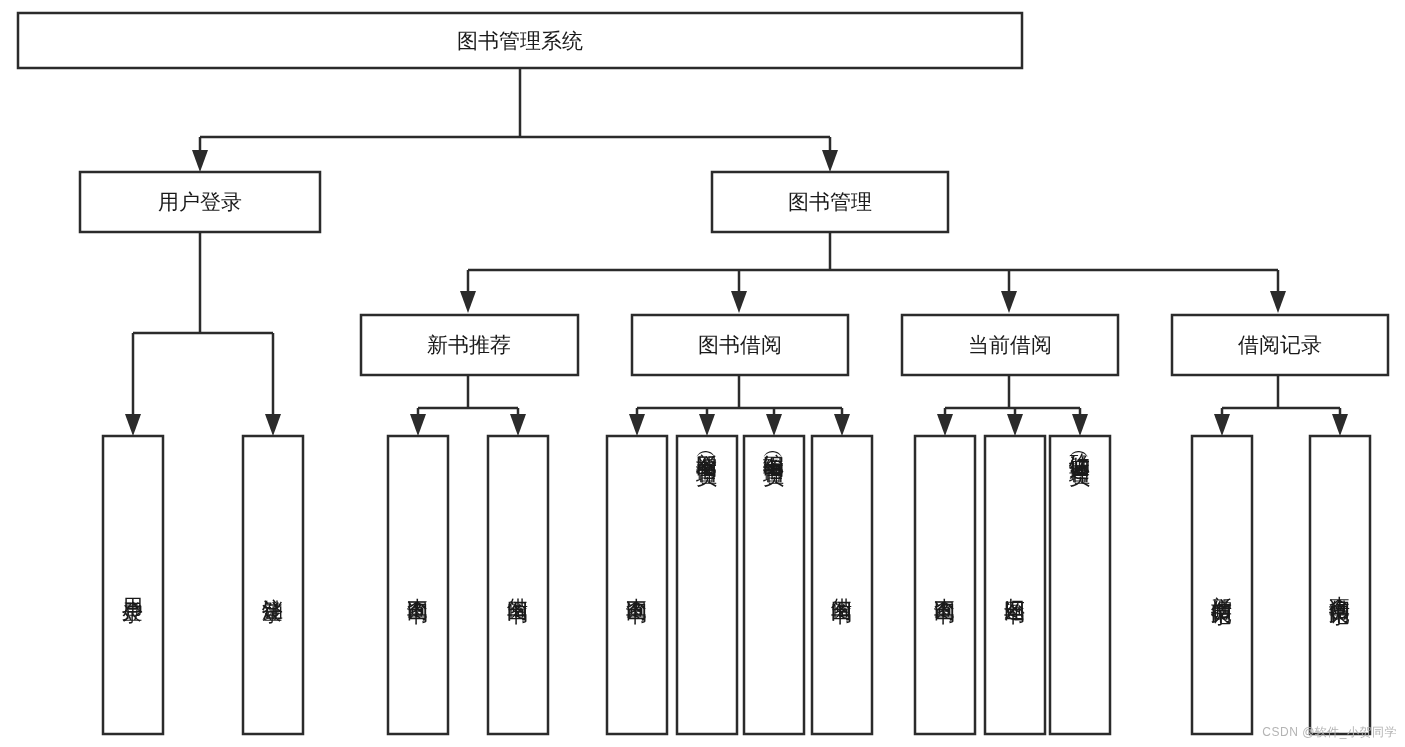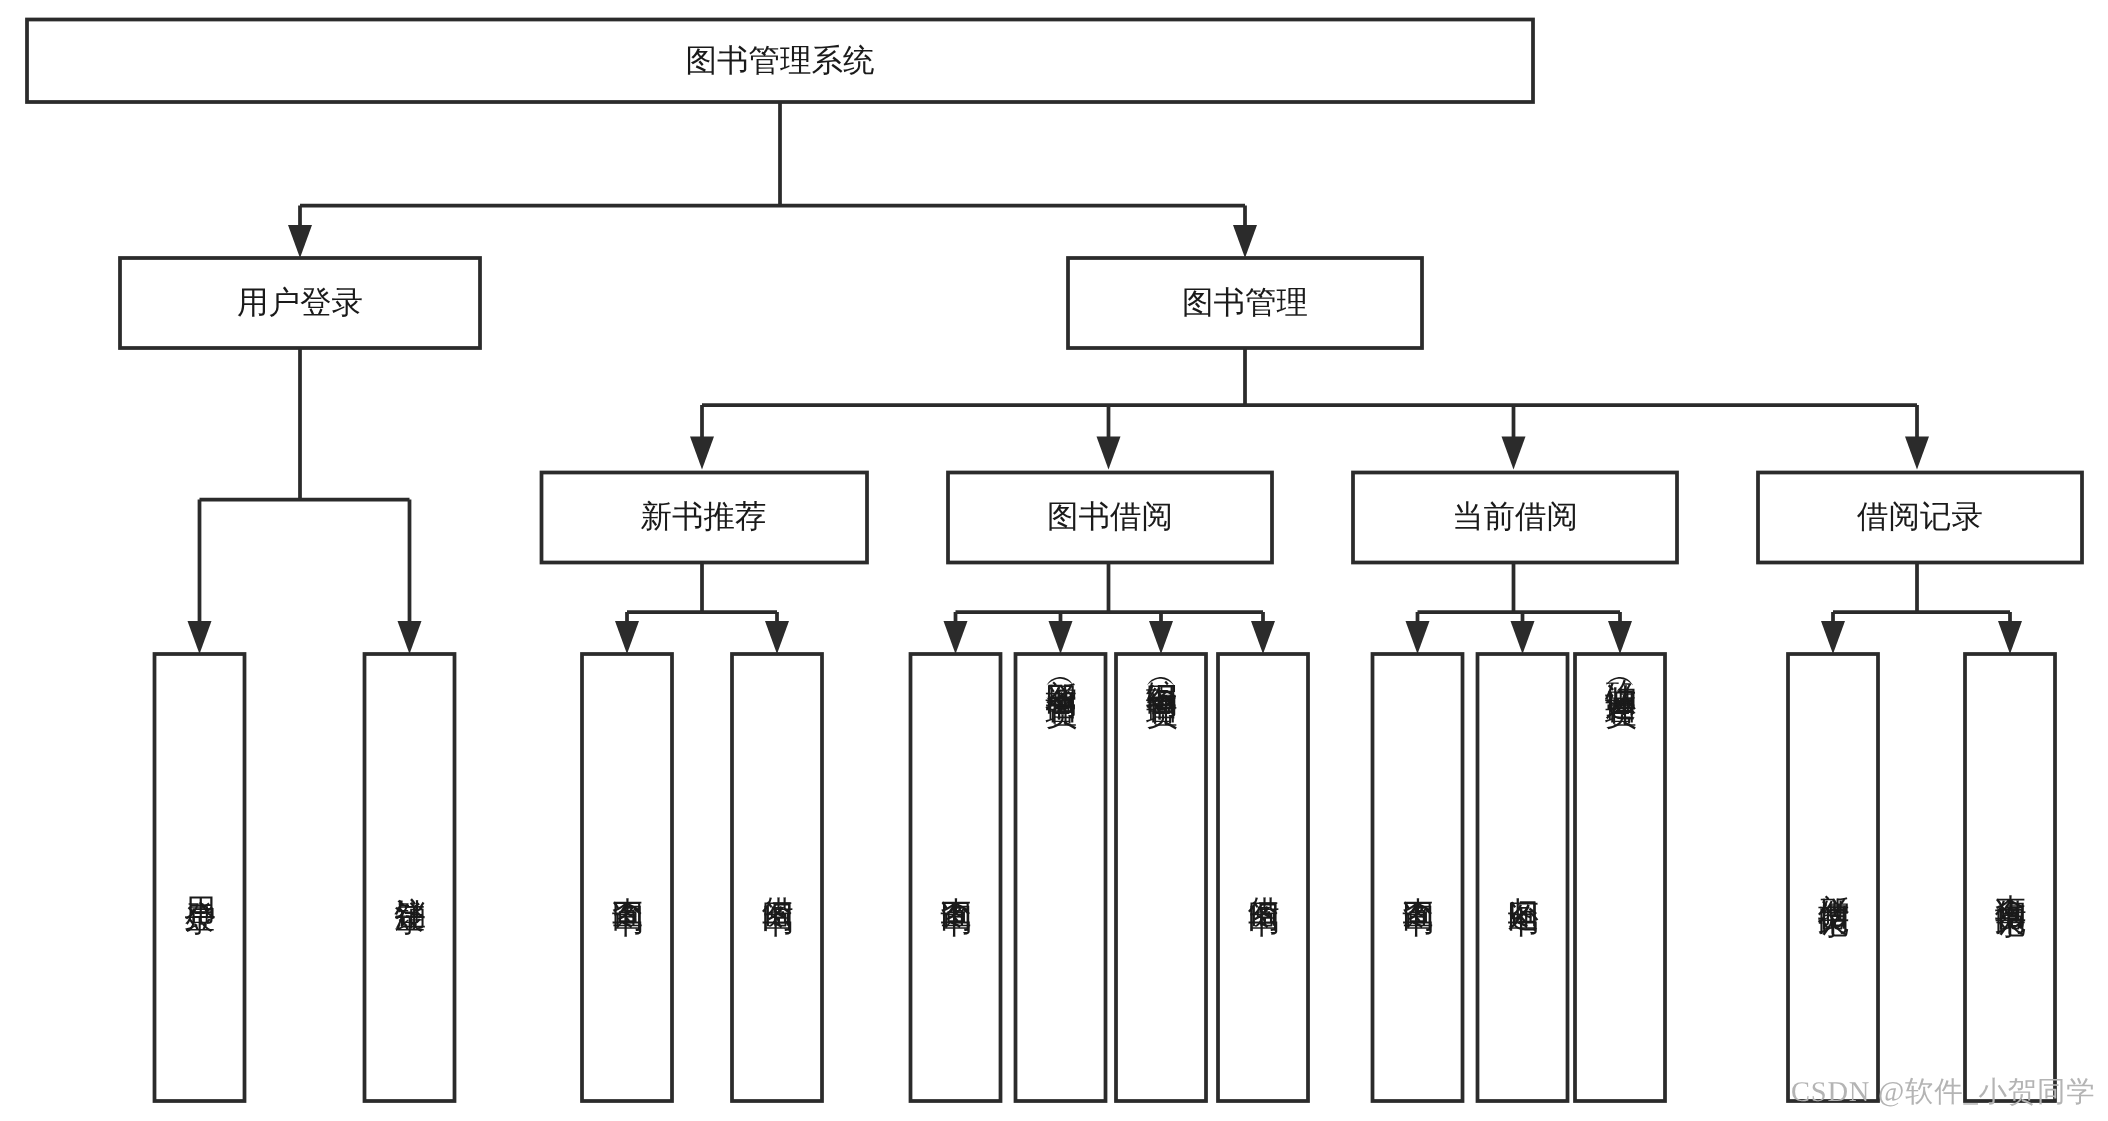--- a/index.html
+++ b/index.html
@@ -64,22 +64,22 @@
     position: absolute;
     display: flex;
     align-items: center;
     justify-content: center;
     pointer-events: none;
   }
   .watermark {
     position: absolute;
     right: 8px;
     bottom: 6px;
-    font-family: Liberation Serif, serif;
-    font-size: 19px;
+    font-family: Liberation Sans, sans-serif;
+    font-size: 12px;
     color: #b4b4b4;
     letter-spacing: 0.5px;
     white-space: nowrap;
   }
 </style>
 </head>
 <body>
 
 <div id="diagram-root">
 

